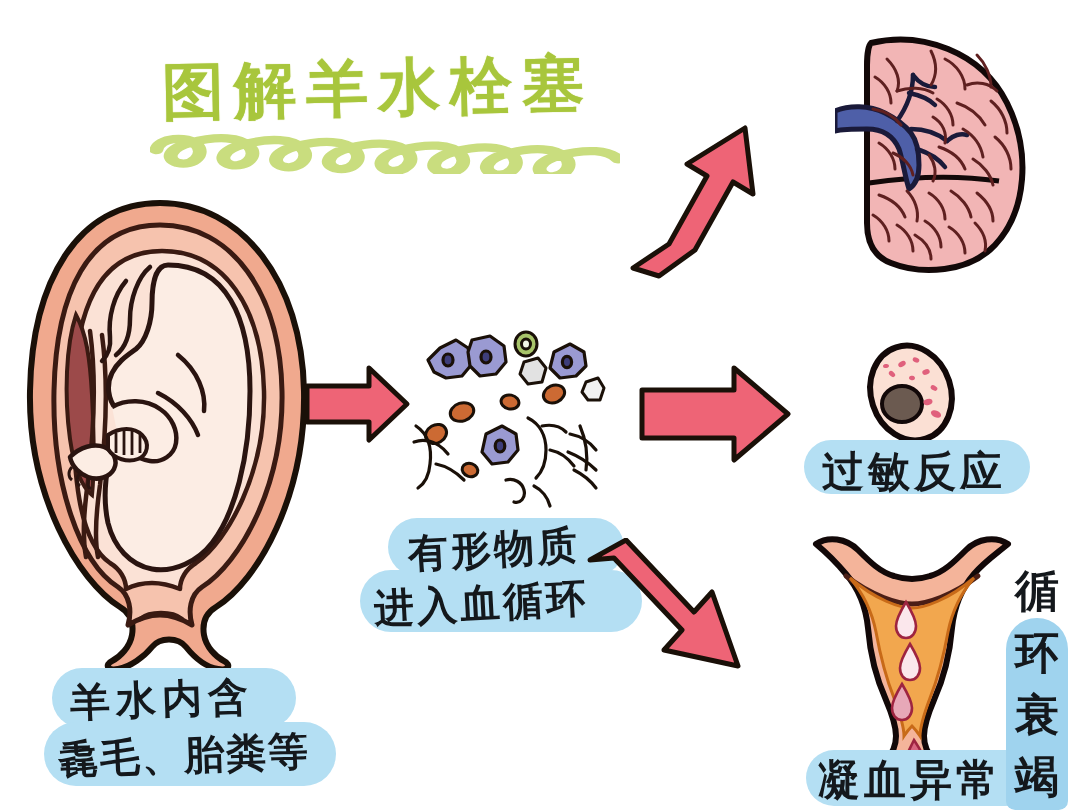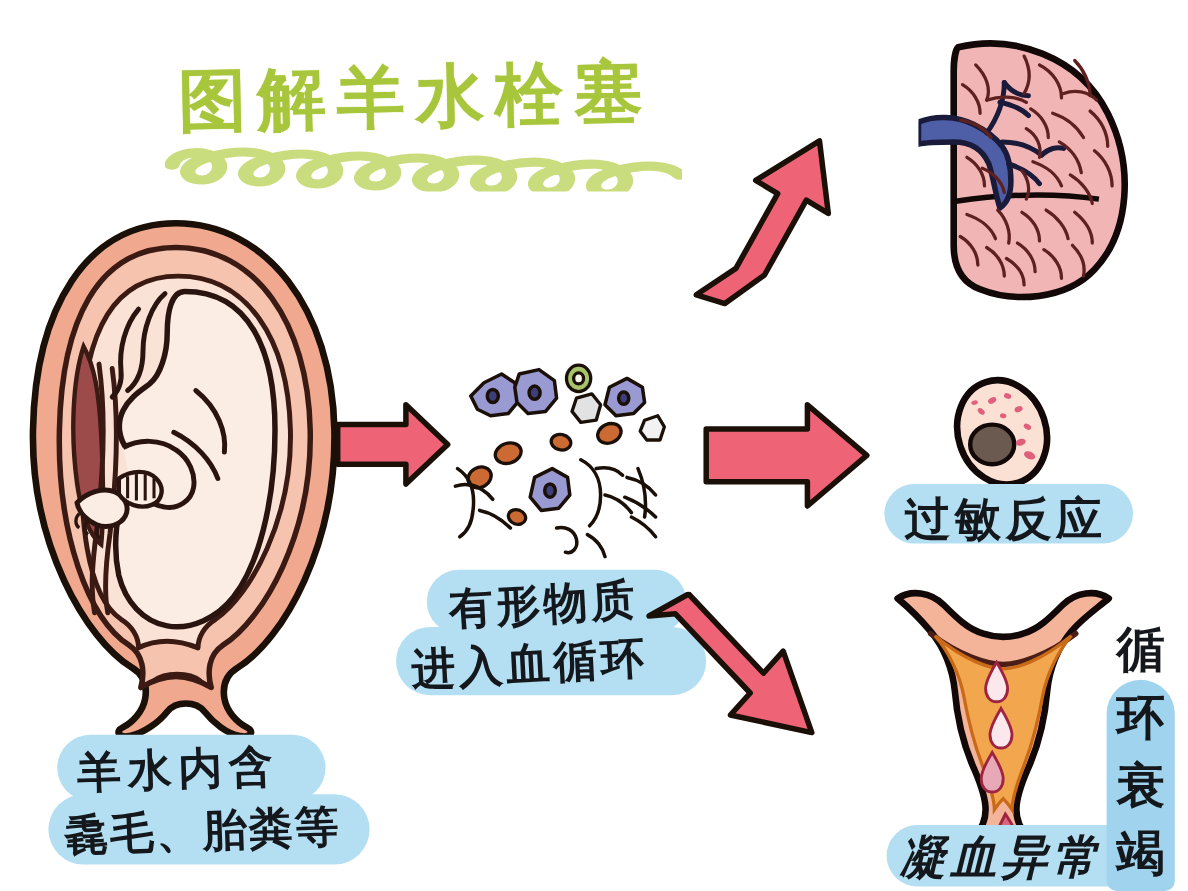--- a/index.html
+++ b/index.html
@@ -380,21 +380,21 @@
                  C102,152 98,147 98,140 C98,134 102,126 108,116 Z" fill="#FBE7EC"></path>
         <path d="M100,156 C106,166 110,174 110,180 C110,187 106,192 100,192
                  C94,192 90,187 90,180 C90,174 94,166 100,156 Z" fill="#E7A8B8"></path>
       </g>
 
       <path d="M112,212 C120,224 124,232 124,238 C124,246 120,251 113,251
                C106,251 102,246 102,238 C102,232 106,224 112,212 Z" fill="#D8657F" stroke="#9E2440" stroke-width="2.6"></path>
     </svg>
   </div>
 
-  <div class="illus" style="left:806px; top:744px; width:232px; height:64px;font-style:italic;">
+  <div class="illus" style="left:806px; top:744px; width:232px; height:64px;">
     <div class="pill" style="left:0; top:6px; width:228px; height:56px;"></div>
     <div class="hl-label" style="left:12px; top:8px; font-size:42px; letter-spacing:4px;">凝血异常</div>
   </div>
 
   <div class="illus" style="left:44px; top:668px; width:300px; height:140px;">
     <div class="pill" style="left:8px; top:0px; width:244px; height:60px;"></div>
     <div class="pill" style="left:0px; top:54px; width:292px; height:64px;"></div>
     <div class="hl-label" style="left:26px; top:4px; font-size:40px; letter-spacing:6px; transform:rotate(-2deg);">羊水内含</div>
     <div class="hl-label" style="left:14px; top:60px; font-size:40px; letter-spacing:2px; transform:rotate(-2deg);">毳毛、胎粪等</div>
   </div>

